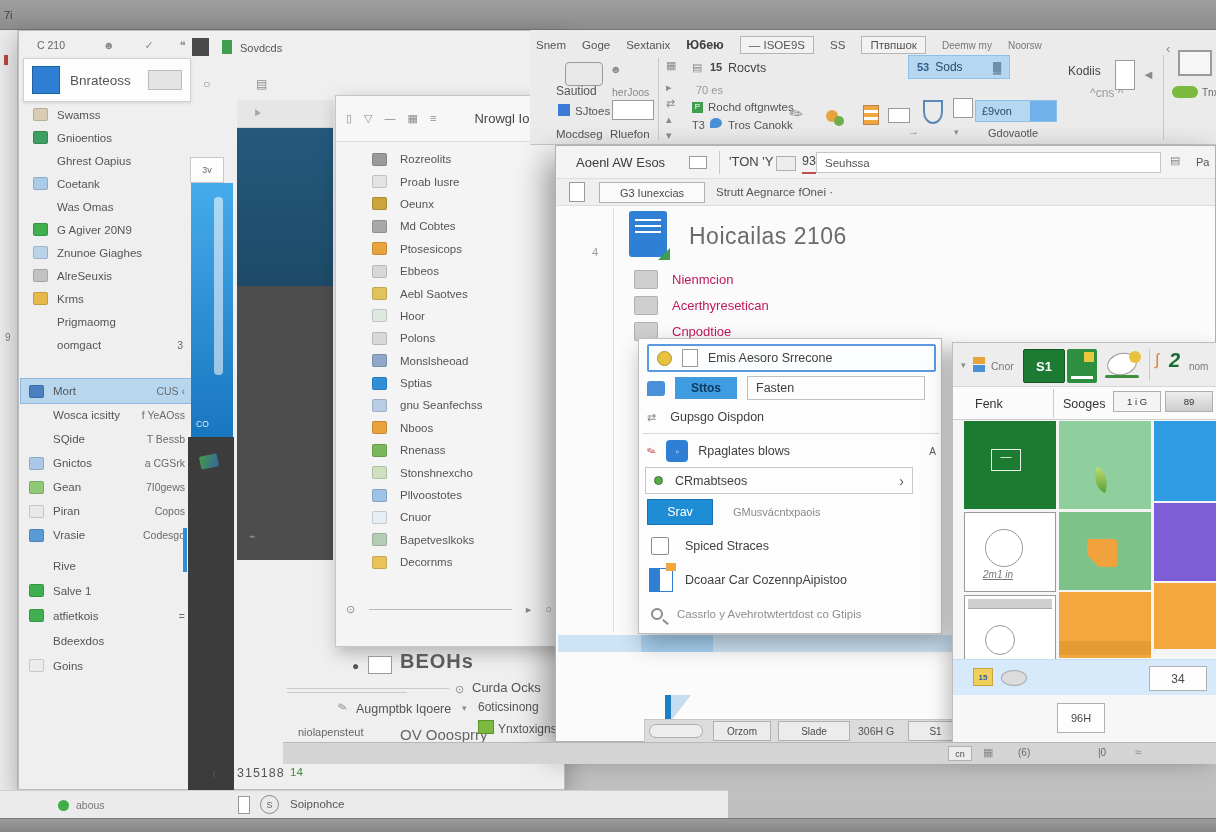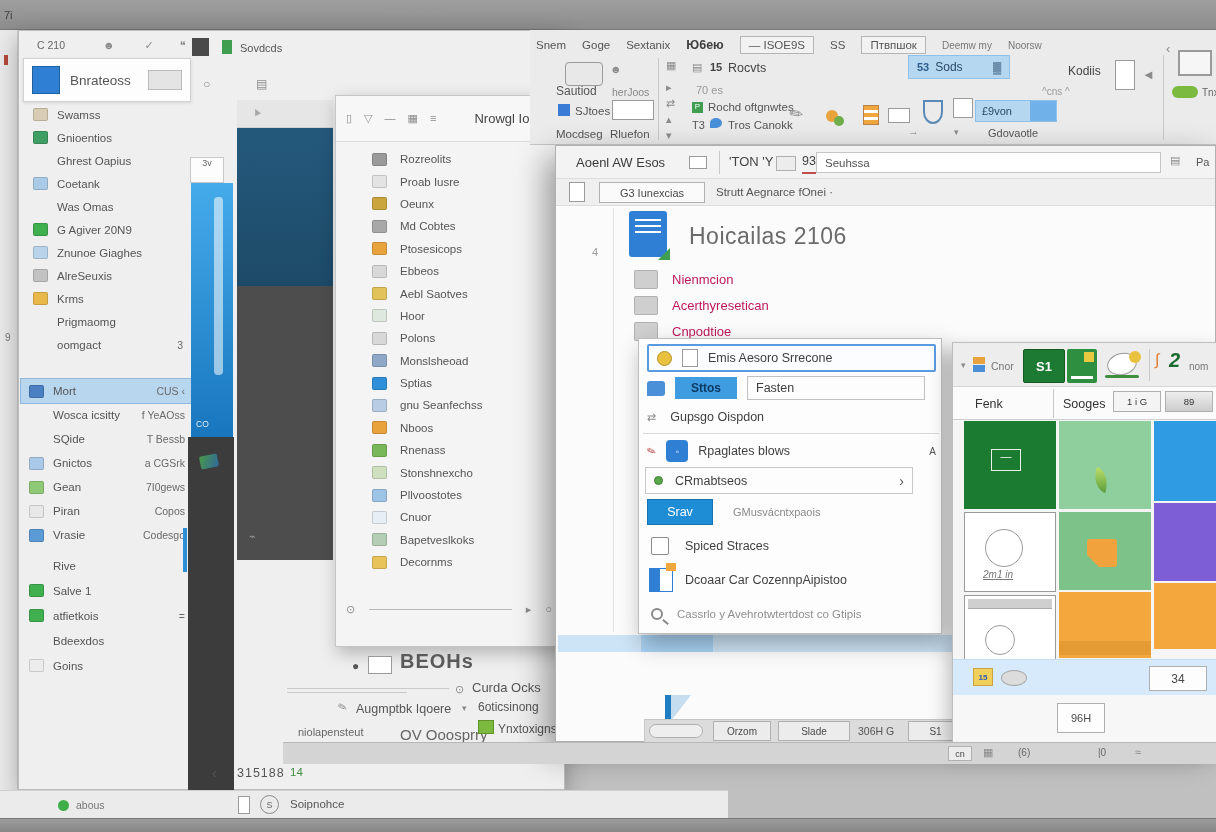--- a/index.html
+++ b/index.html
@@ -27,21 +27,21 @@
 #searchbox{left:4px;top:27px;width:168px;height:44px;background:#fdfdfd;border:1px solid #d2d2d2;display:flex;align-items:center;gap:10px;padding:0 8px;box-shadow:0 1px 3px rgba(0,0,0,.12)}
 #searchbox .sq{width:28px;height:28px;background:#2f7fd4;border:1px solid #1f609f}
 #searchbox .btn{margin-left:auto;width:34px;height:20px;background:#e4e4e4;border:1px solid #bbb}
 .navlist{left:6px;top:72px;width:166px}
 .navlist .row{height:23px;font-size:11.5px;color:#555}
 .menulist{left:2px;top:348px;width:172px}
 .menulist .row{height:24px;font-size:11.5px;color:#555}
 .footlist{left:2px;top:522px;width:172px}
 .footlist .row{height:25px;font-size:11.5px;color:#555}
 
-#thumbtag{left:190px;top:157px;width:34px;height:26px;background:#fdfdfd;border:1px solid #c8c8c8;color:#666;font-size:9px;display:flex;align-items:flex-start;justify-content:center}
+#thumbtag{left:190px;top:157px;width:34px;height:26px;background:#fdfdfd;border:1px solid #c8c8c8;color:#666;font-size:9px;display:flex;align-items:center;justify-content:center}
 #bluestripe{left:191px;top:183px;width:42px;height:254px;background:linear-gradient(180deg,#45abea,#1876bf)}
 #bluestripe .groove{position:absolute;left:23px;top:14px;width:9px;height:178px;background:rgba(255,255,255,.55);border-radius:4px}
 #bluestripe .cap{position:absolute;left:5px;bottom:8px;color:rgba(255,255,255,.85);font-size:8.5px}
 #darkstripe{left:188px;top:437px;width:46px;height:353px;background:#3c3c3c}
 #darkstripe .logo{position:absolute;left:12px;top:18px;width:18px;height:13px;background:linear-gradient(120deg,#4aa84a,#2f6fae);transform:rotate(-12deg);border-radius:2px;opacity:.85}
 #navy{left:237px;top:128px;width:96px;height:158px;background:linear-gradient(180deg,#24597c,#1d4a68)}
 #darkcanvas{left:237px;top:286px;width:96px;height:274px;background:#4d4d4d}
 #canvastop{left:237px;top:100px;width:96px;height:28px;background:#e6e6e6;border-bottom:1px solid #d0d0d0}
 #bluetick{left:183px;top:528px;width:4px;height:44px;background:#2d8fd8}
 
@@ -508,21 +508,21 @@
       <span class="g" style="margin-left:auto;color:#5a7a99">▓</span>
     </div>
     <div class="A chip" style="left:445px;top:70px;width:82px;height:22px;padding:0">
       <span style="padding:0 6px;font-size:11px;color:#2d4a66">£9von</span>
       <span style="margin-left:auto;width:26px;height:100%;background:#6fb1e8"></span>
     </div>
     <span class="A g" style="left:378px;top:96px">→</span>
     <span class="A g" style="left:424px;top:98px;font-size:9px">▾</span>
     <span class="A" style="left:458px;top:97px;font-size:11px;color:#555">Gdovaotle</span>
     <span class="A" style="left:538px;top:34px;font-size:12px;color:#444">Kodiis</span>
-    <span class="A" style="left:512px;top:56px;font-size:10px;color:#999">^cns ^</span>
+    <span class="A" style="left:560px;top:56px;font-size:12px;color:#999">^cns ^</span>
     <span class="A icon-sq" style="left:585px;top:30px;width:20px;height:30px"></span>
     <span class="A g" style="left:612px;top:38px;font-size:13px">◄</span>
     <div class="A vline" style="left:633px;top:25px;height:85px"></div>
     <span class="A" style="left:648px;top:20px;width:34px;height:26px;border:2px solid #9a9a9a;background:#f6f6f6;display:inline-block"></span>
     <span class="A" style="left:642px;top:56px;width:26px;height:12px;border-radius:6px;background:#7cb93f"></span>
     <span class="A" style="left:672px;top:57px;font-size:10px;color:#666">Tnxter</span>
   </div>
 
   <div class="A" id="mainwin">
     <div id="mwhdr">

